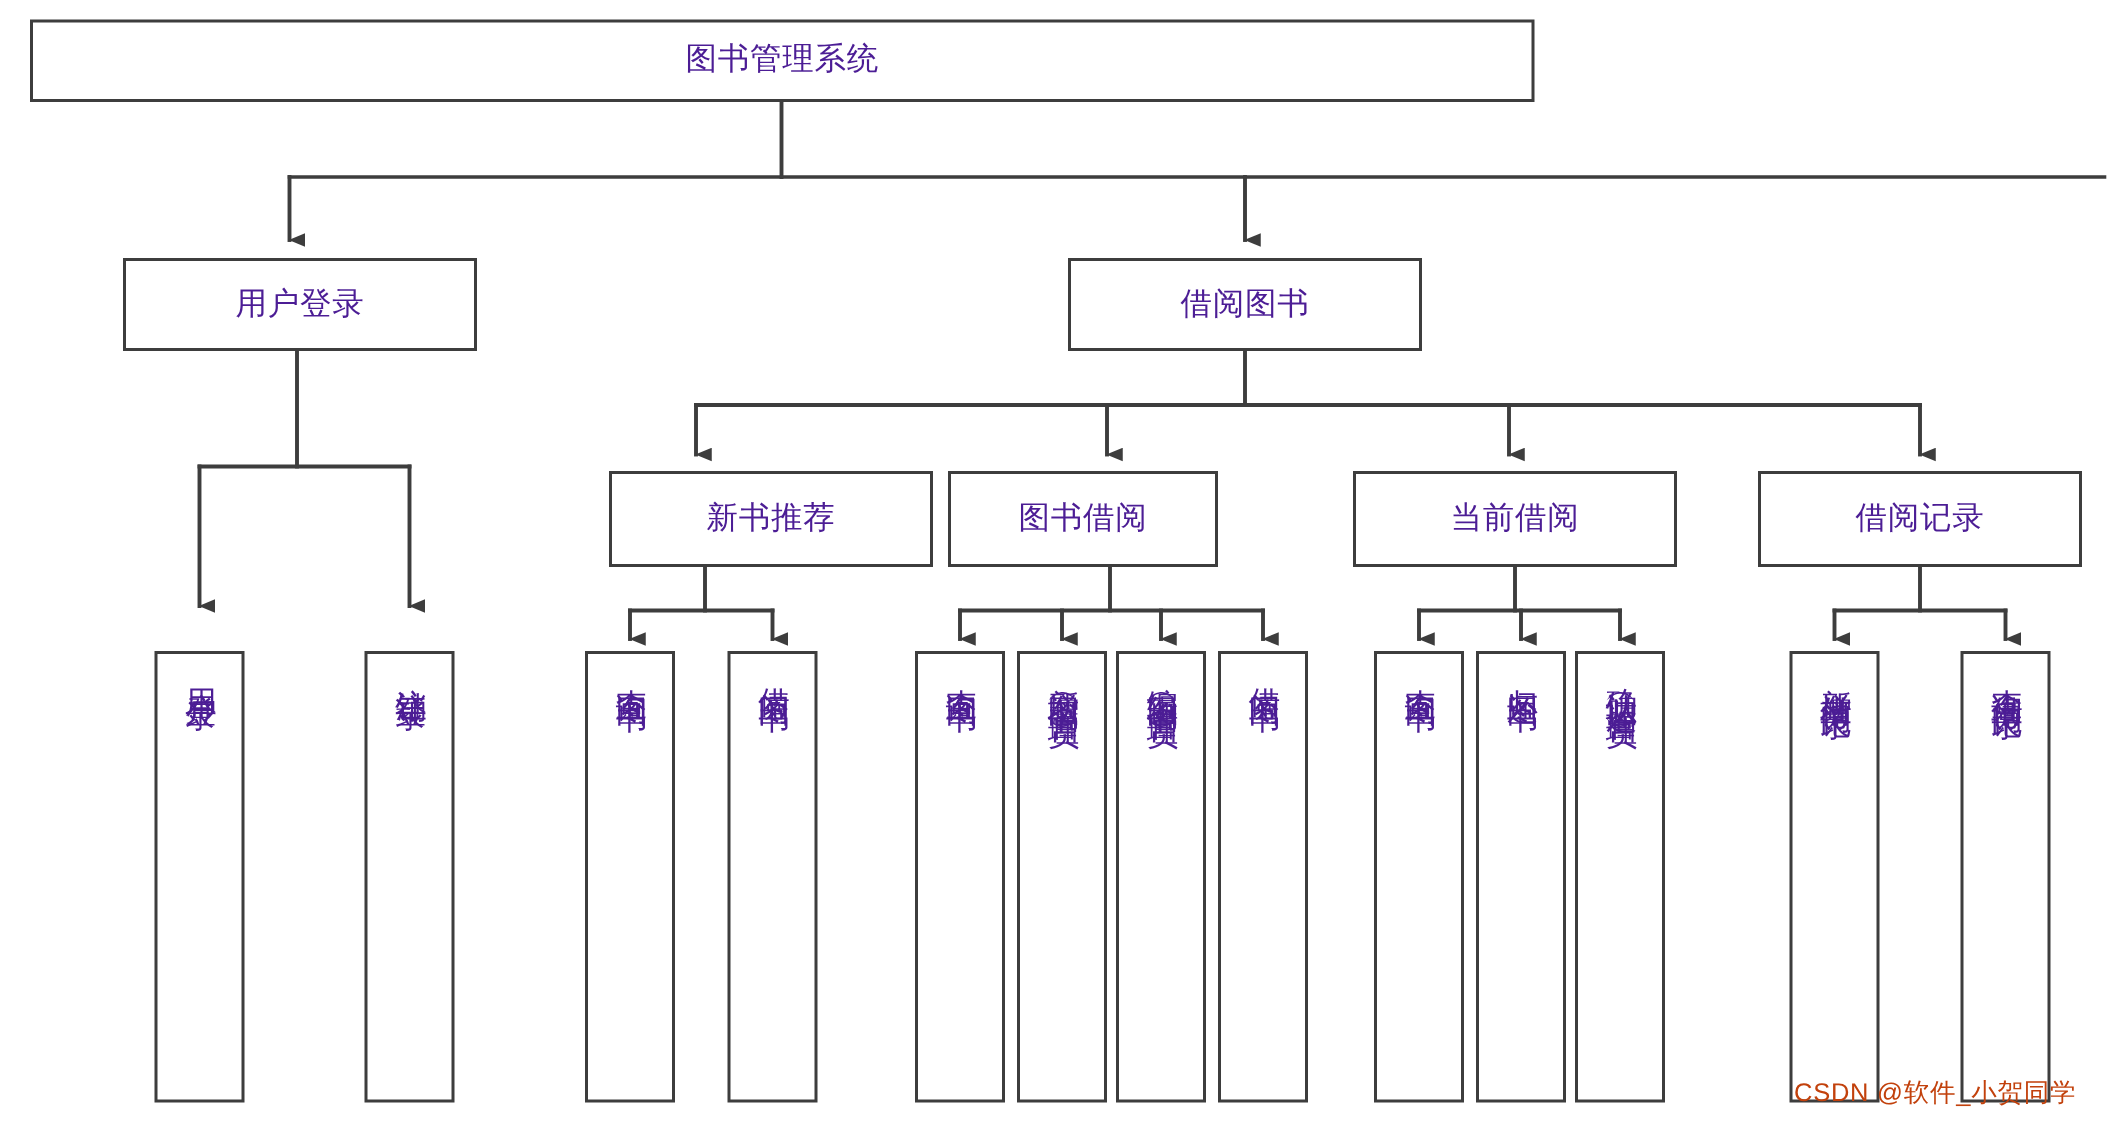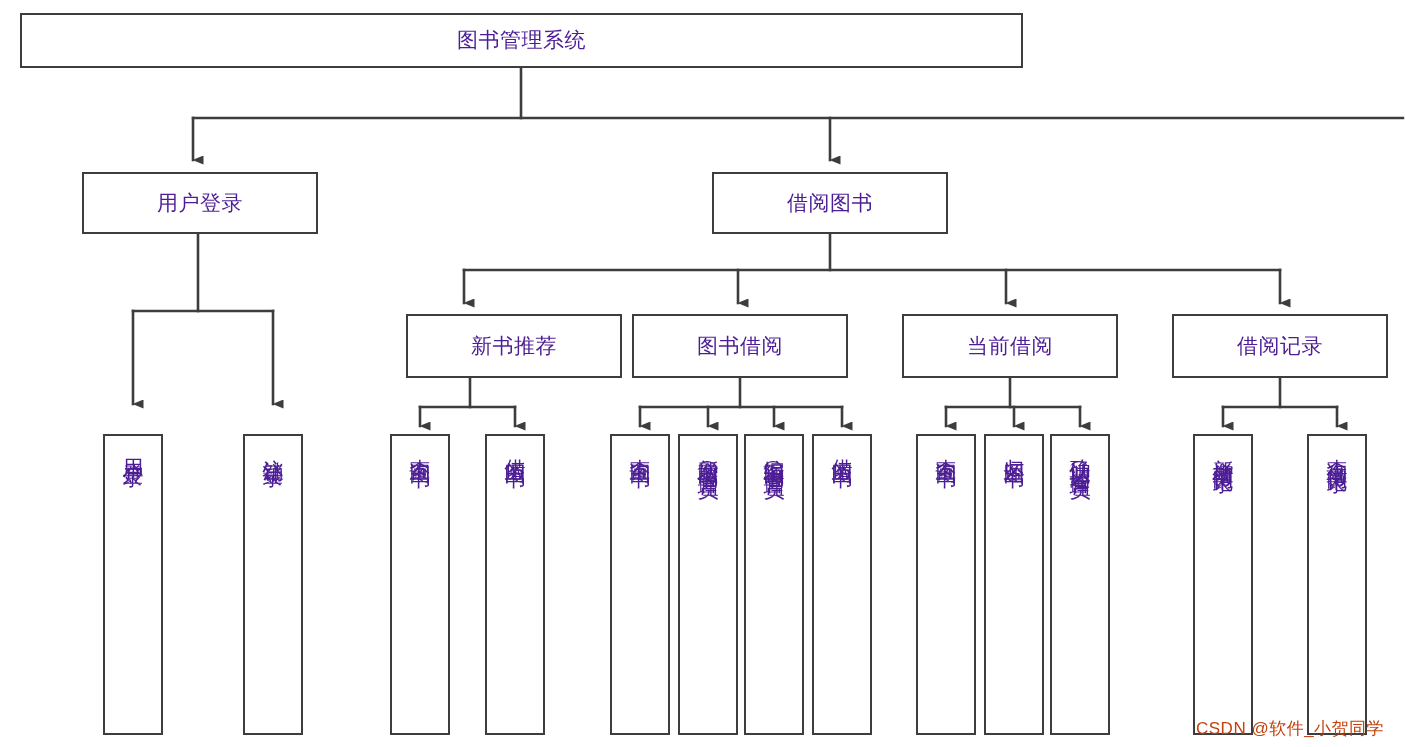--- a/index.html
+++ b/index.html
@@ -126,21 +126,21 @@
   </div>
 
   <div class="node-box" style="left:712px; top:172px; width:236px; height:62px;">
     <span class="node-label">借阅图书</span>
   </div>
 
   <div class="node-box" style="left:362px; top:314px; width:216px; height:64px;margin-left:44px;">
     <span class="node-label">新书推荐</span>
   </div>
 
-  <div class="node-box" style="left:632px; top:314px; width:216px; height:64px;">
+  <div class="node-box" style="left:632px; top:314px; width:180px; height:64px;">
     <span class="node-label">图书借阅</span>
   </div>
 
   <div class="node-box" style="left:902px; top:314px; width:216px; height:64px;">
     <span class="node-label">当前借阅</span>
   </div>
 
   <div class="node-box" style="left:1172px; top:314px; width:216px; height:64px;">
     <span class="node-label">借阅记录</span>
   </div>

